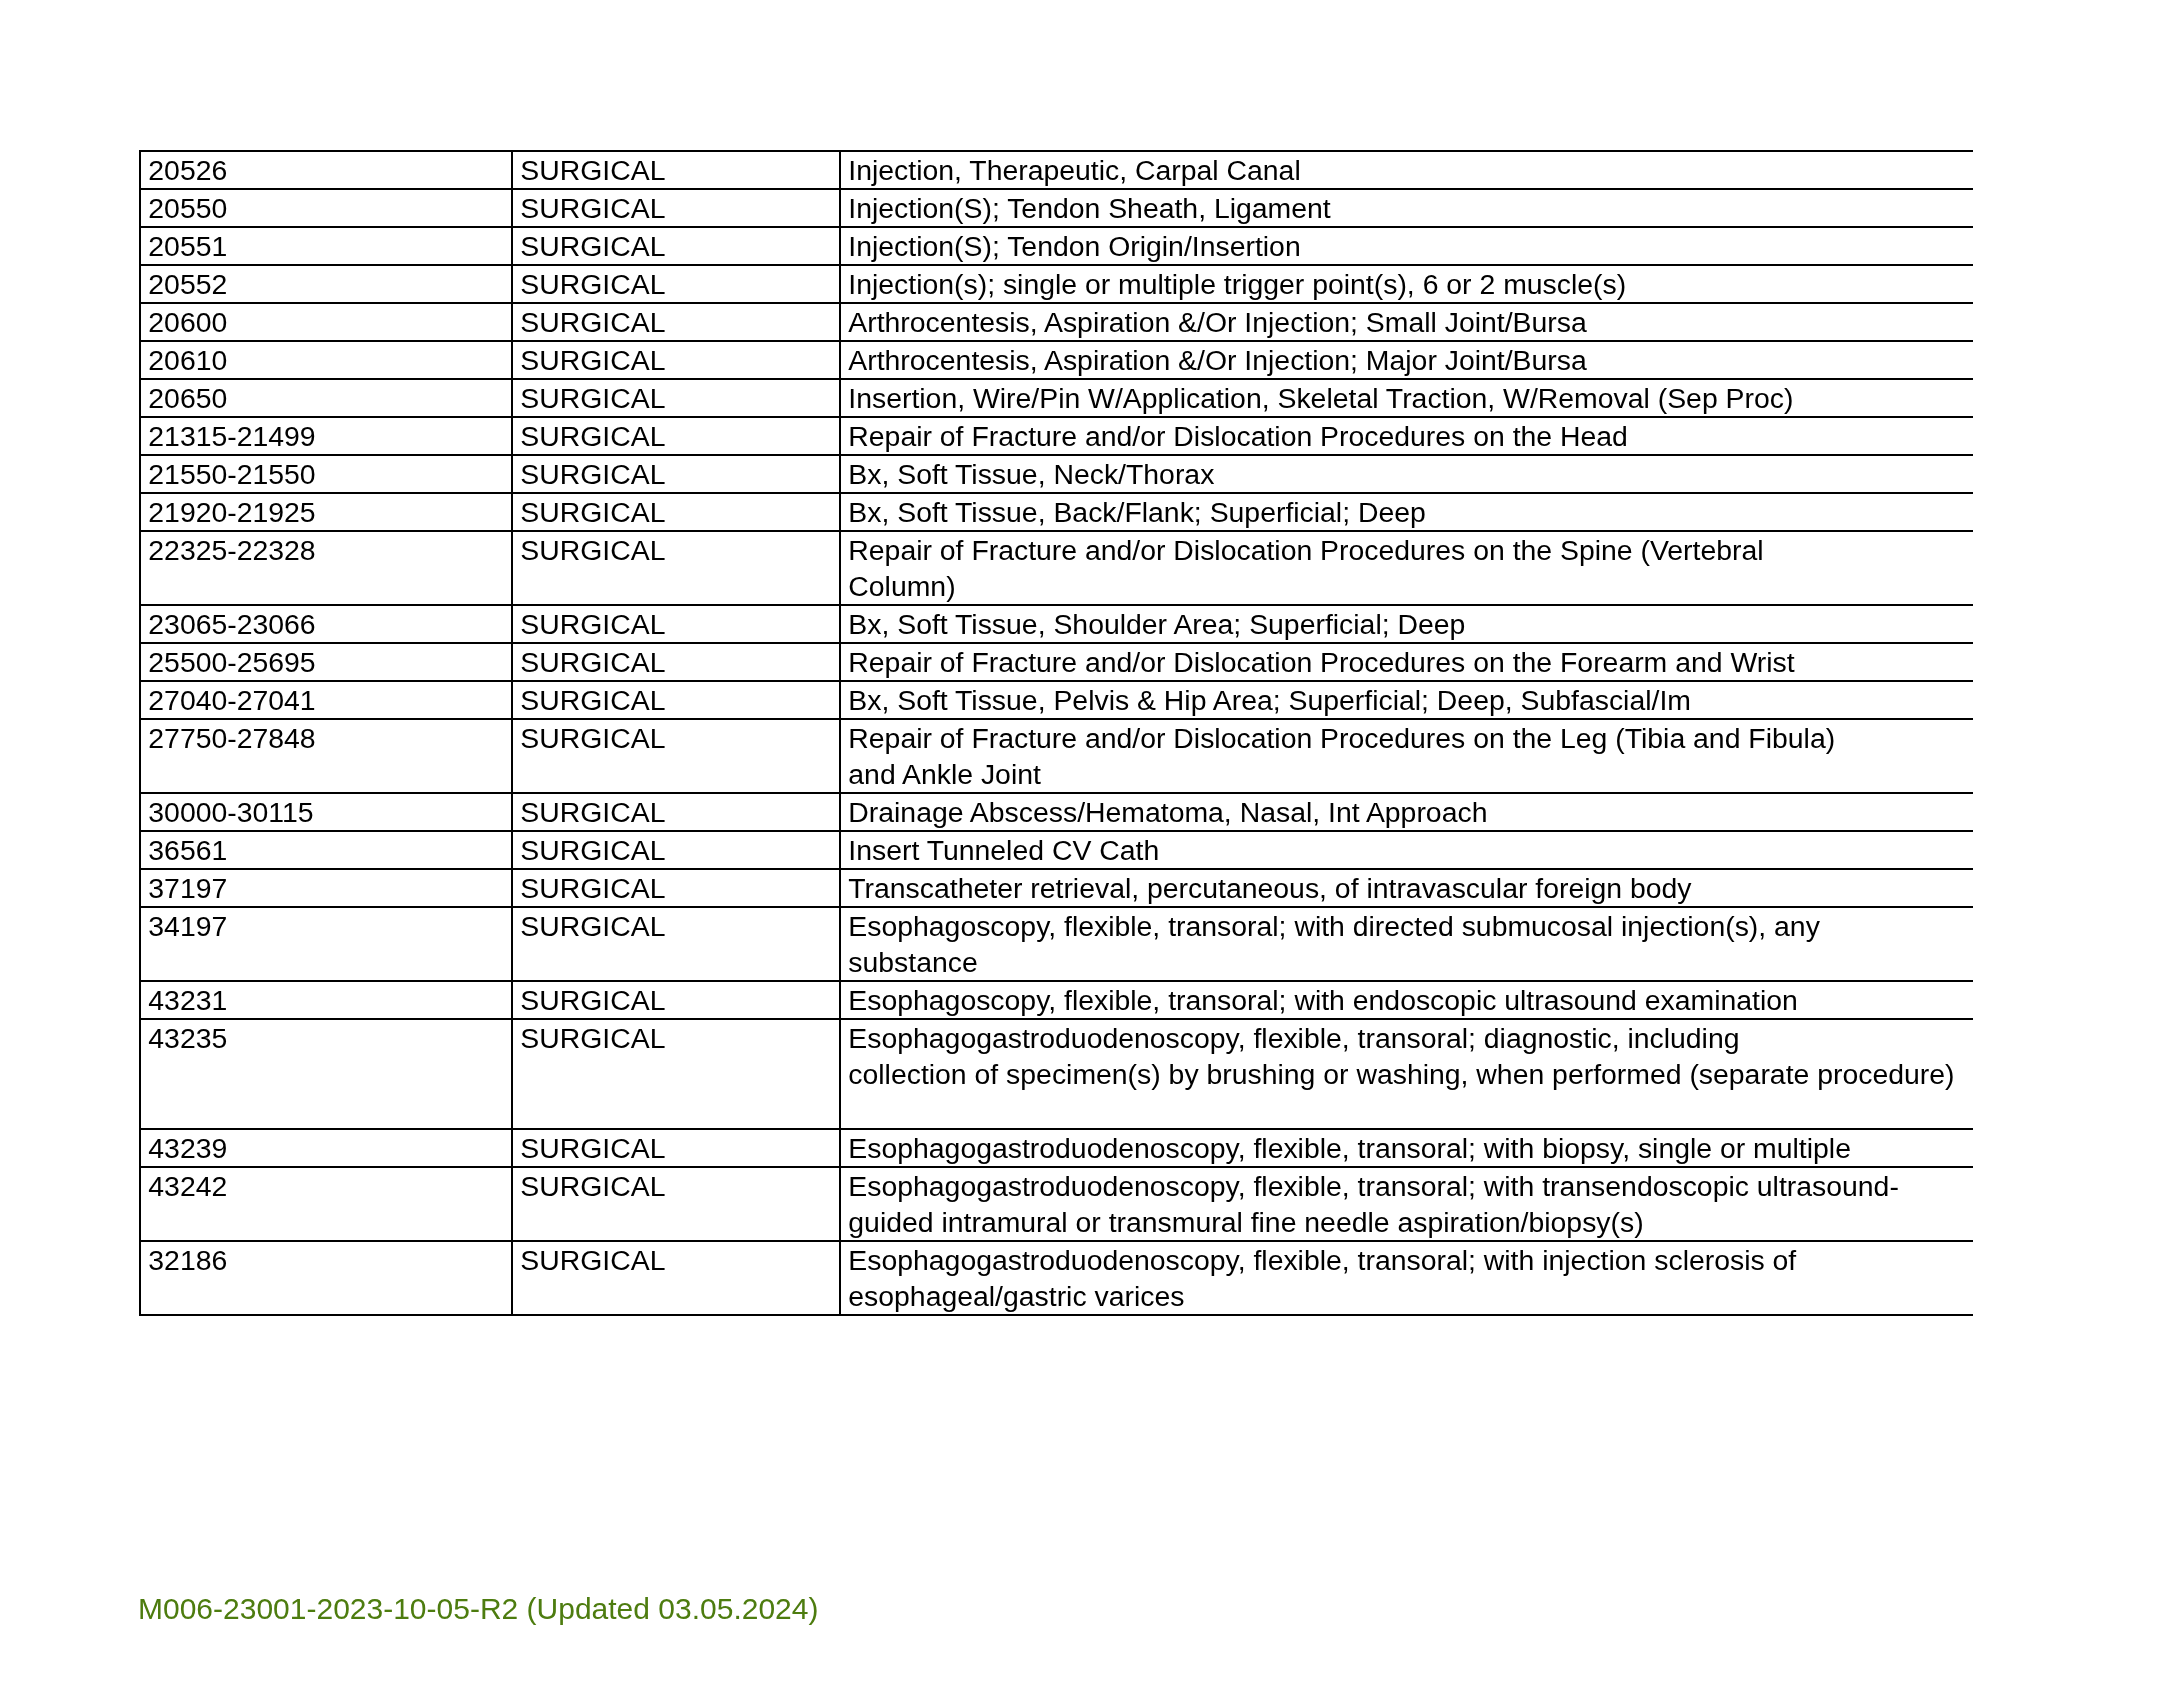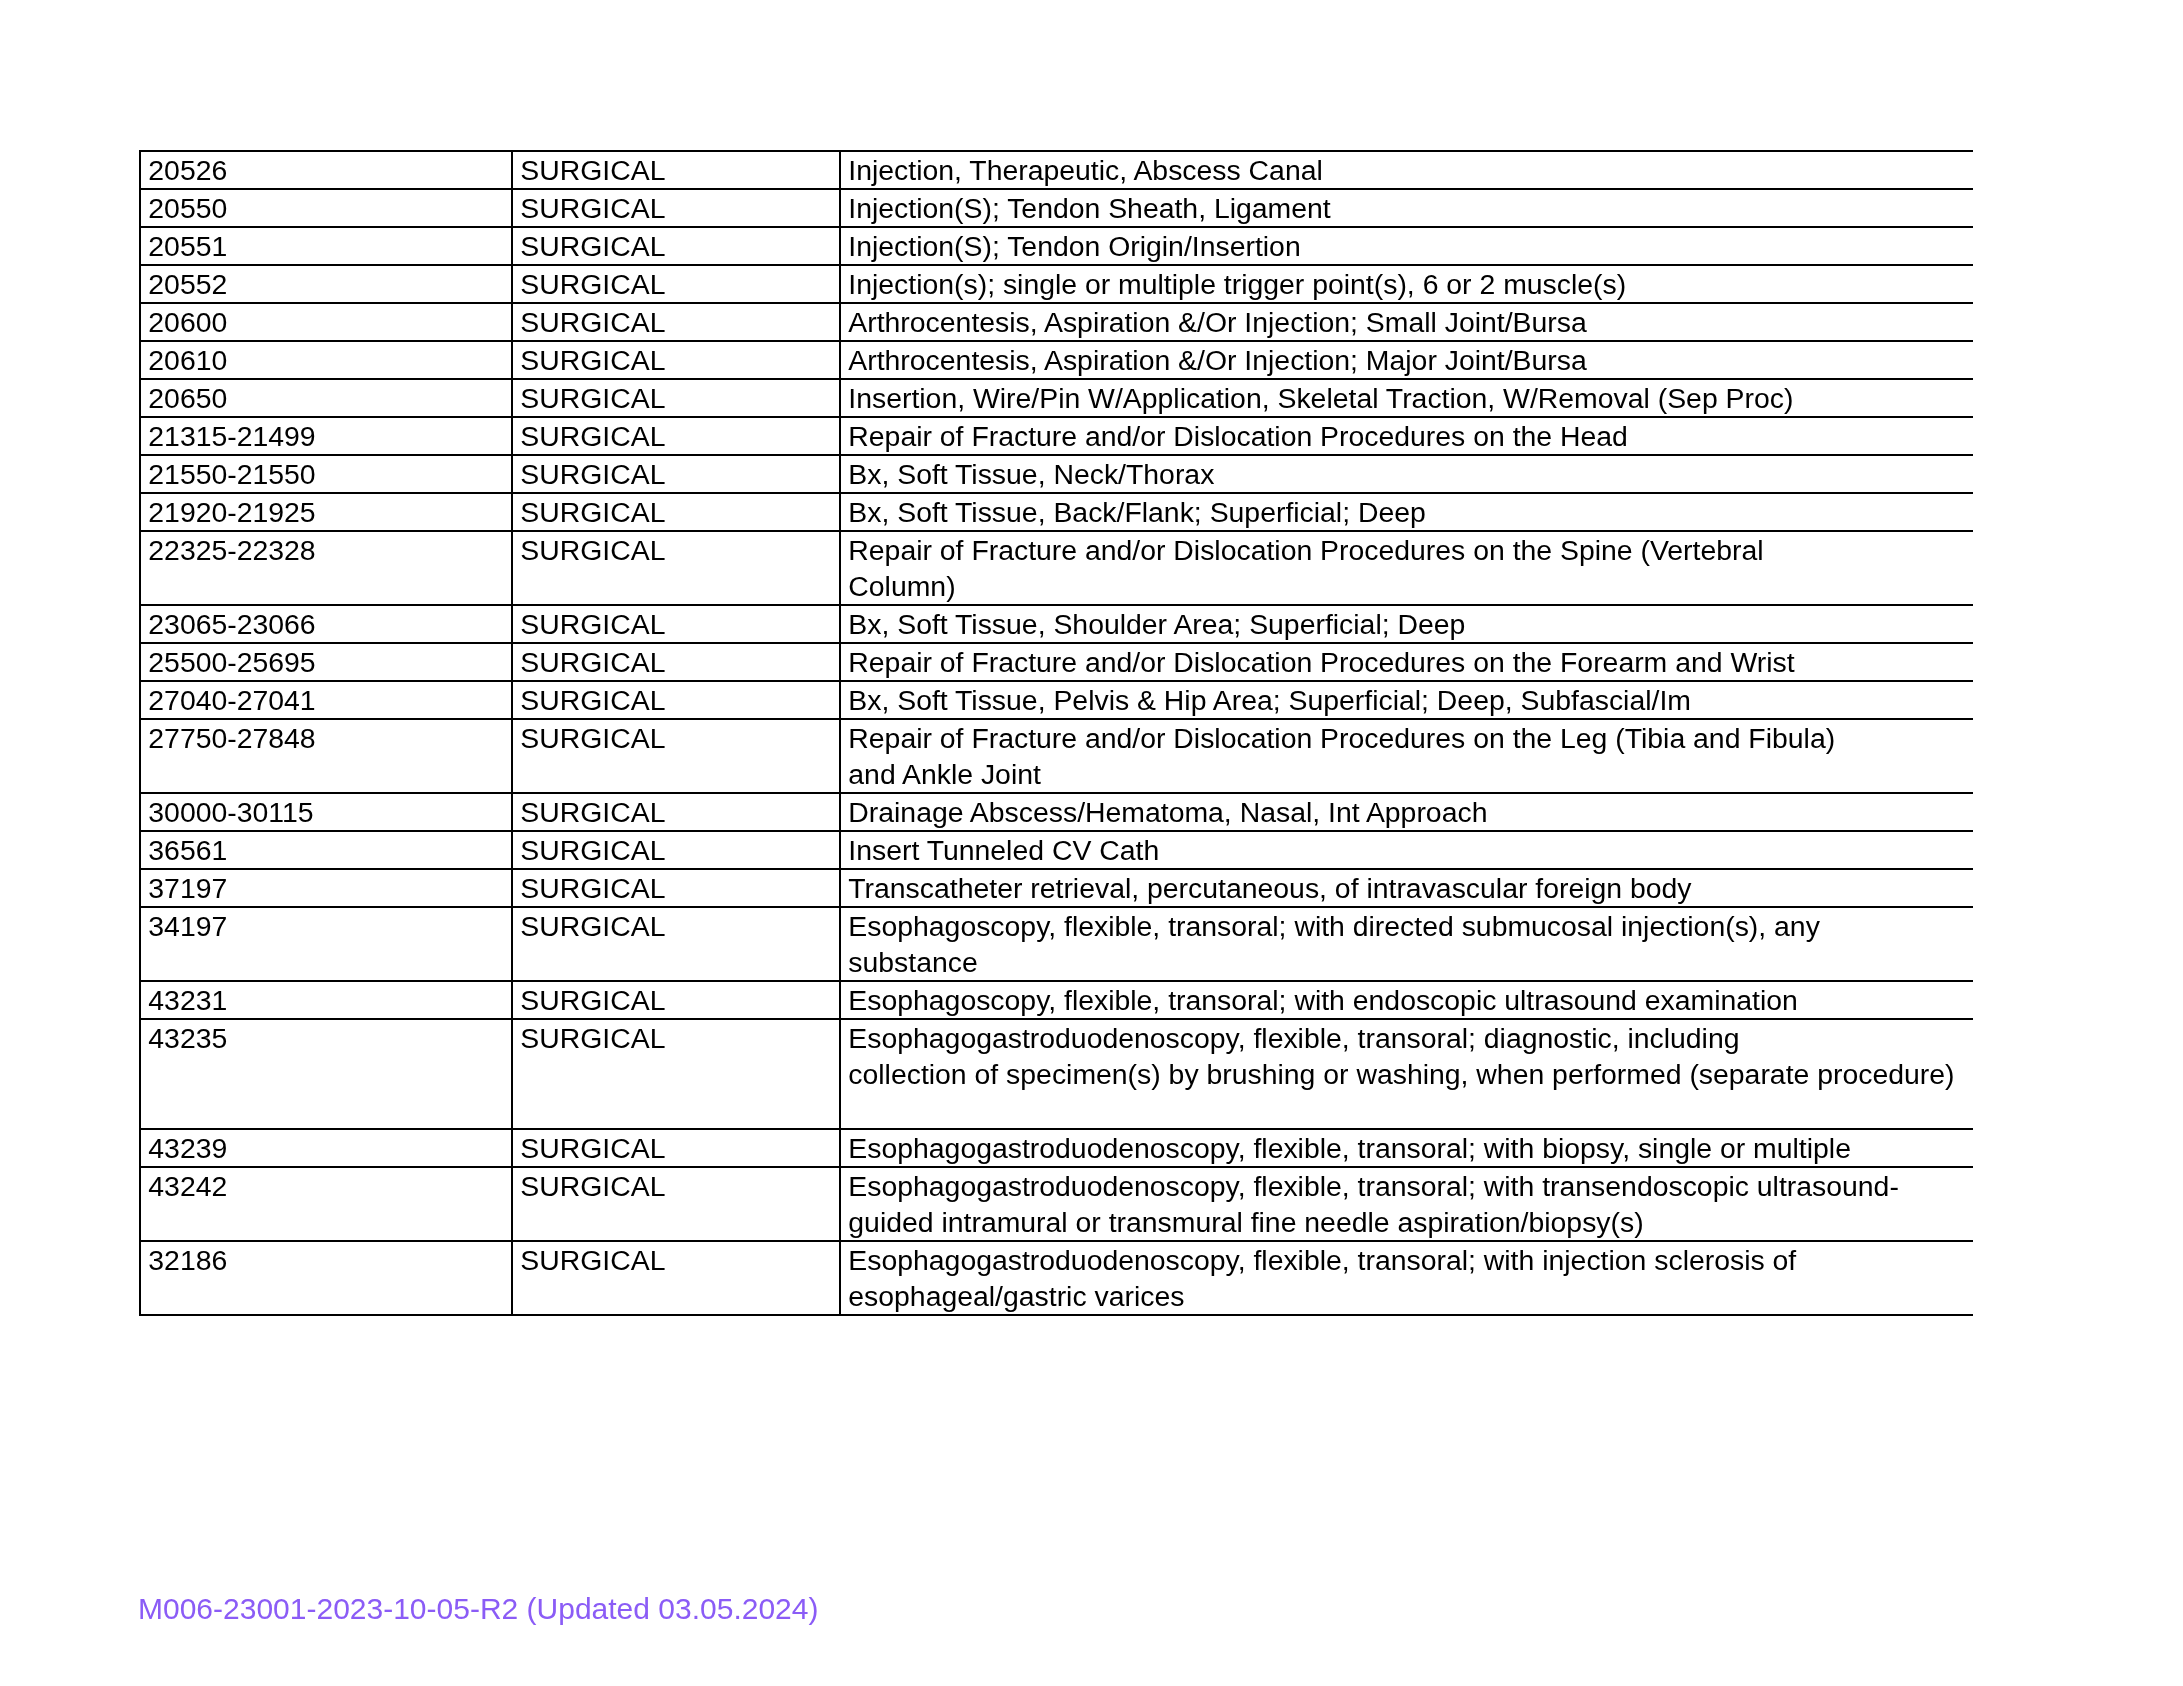--- a/index.html
+++ b/index.html
@@ -33,21 +33,21 @@
     white-space: pre-line;
     overflow: hidden;
     word-wrap: break-word;
   }
   .footer {
     position: absolute;
     left: 138px;
     top: 1591px;
     font-size: 30px;
     line-height: 36px;
-    color: #8b5cf6;
+    color: #4d7c0f;
   }
   .pagenum {
     position: absolute;
     left: 2027px;
     top: 1556px;
     font-family: "Liberation Serif", serif;
     font-size: 32px;
     line-height: 34px;
     color: #000000;
   }
@@ -60,21 +60,21 @@
   <table class="cpt-table">
     <colgroup>
       <col style="width:372px">
       <col style="width:328px">
       <col style="width:1167px">
     </colgroup>
     <tbody>
         <tr>
           <td>20526</td>
           <td>SURGICAL</td>
-          <td>Injection, Therapeutic, Abscess Canal</td>
+          <td>Injection, Therapeutic, Carpal Canal</td>
         </tr>
         <tr>
           <td>20550</td>
           <td>SURGICAL</td>
           <td>Injection(S); Tendon Sheath, Ligament</td>
         </tr>
         <tr>
           <td>20551</td>
           <td>SURGICAL</td>
           <td>Injection(S); Tendon Origin/Insertion</td>

